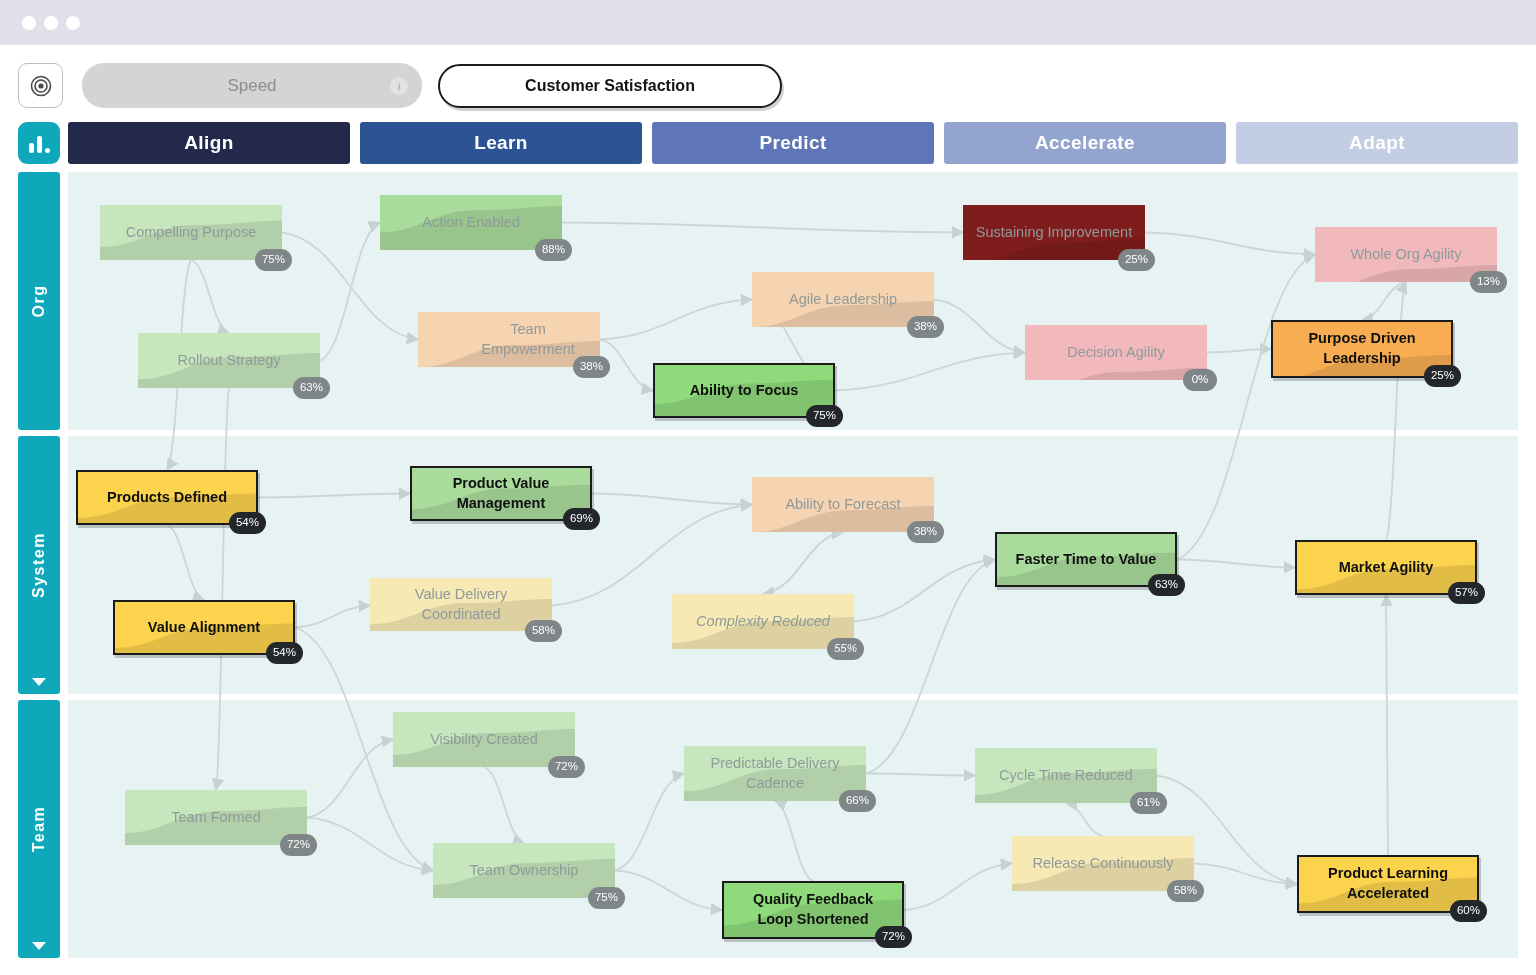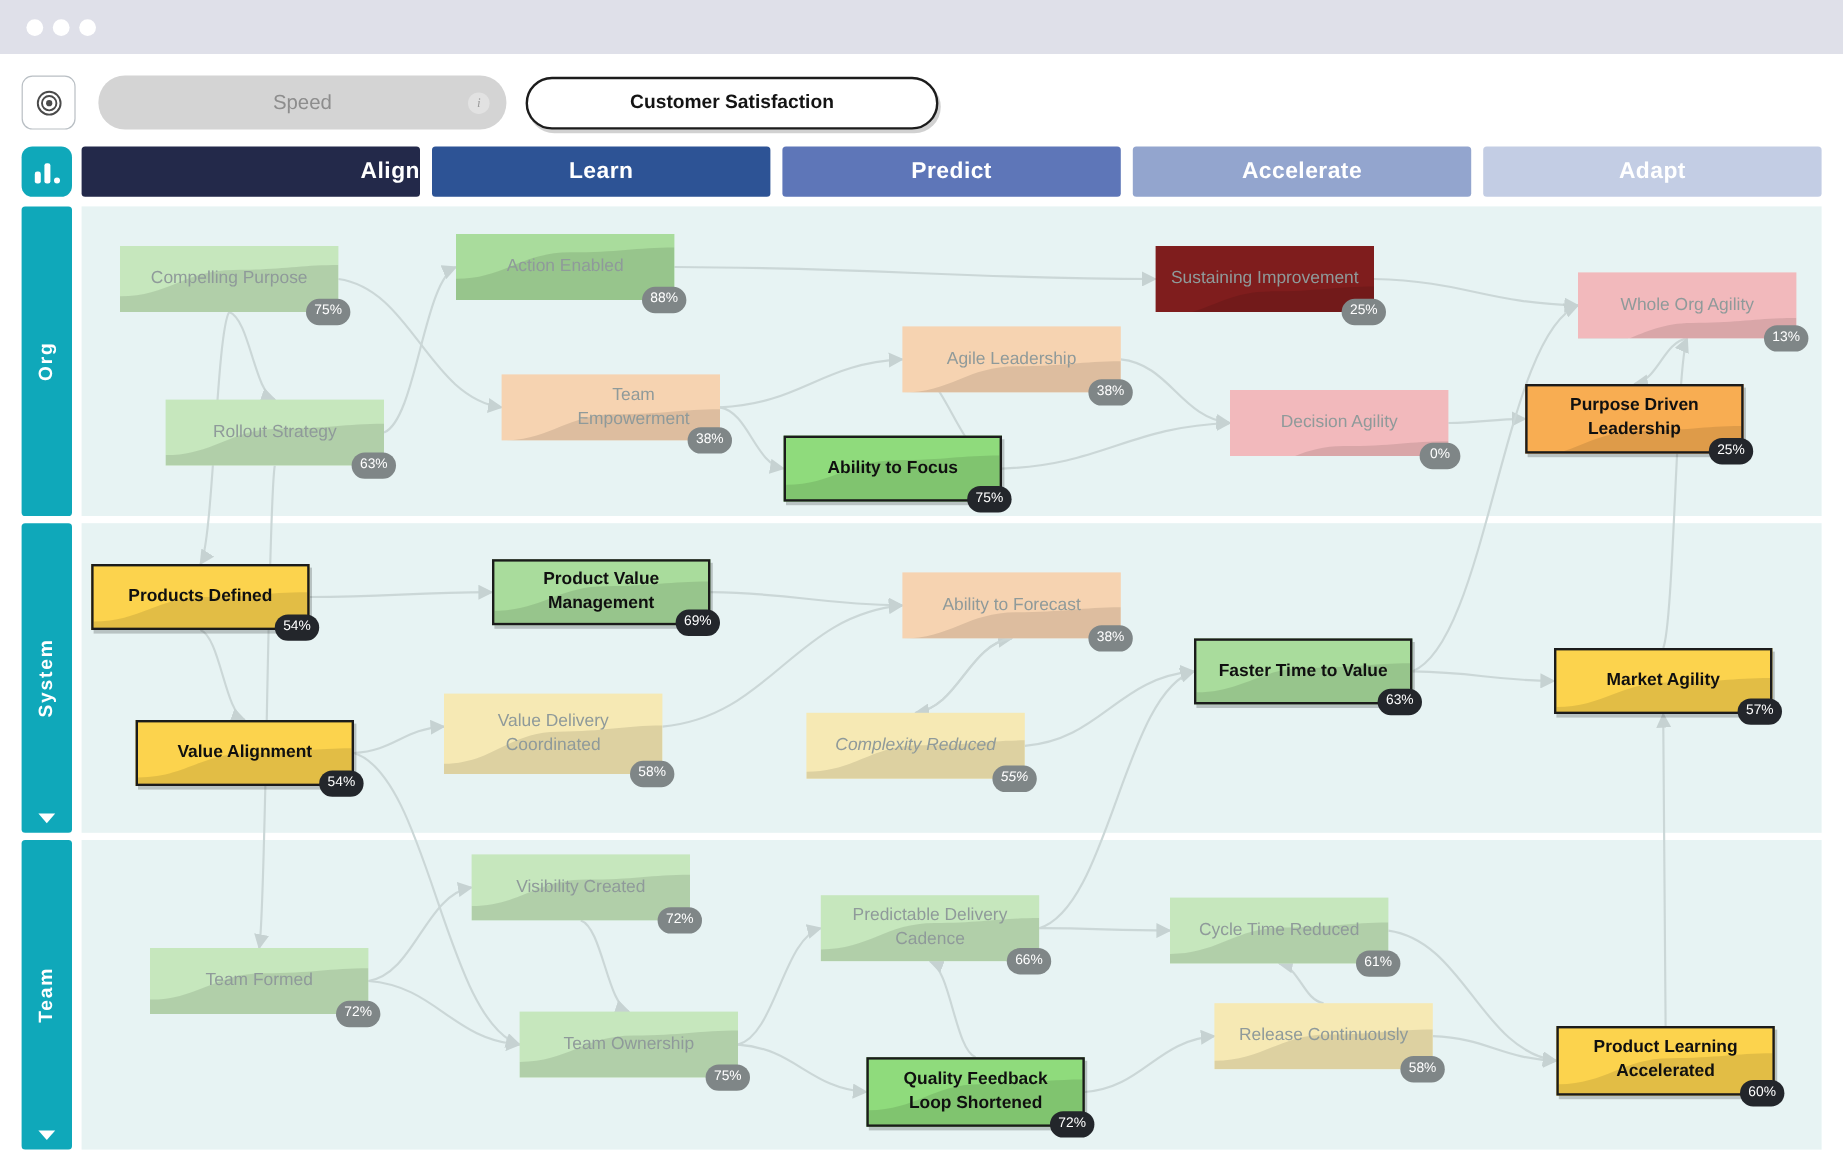--- a/index.html
+++ b/index.html
@@ -128,21 +128,21 @@
 <div id="cs-pill">
   <span id="cs-label">Customer Satisfaction</span>
 </div>
 
 <div id="chart-icon">
   <span class="bar" style="width:5px;height:10px;"></span>
   <span class="bar" style="width:5px;height:17px;"></span>
   <span class="bar" style="width:5px;height:6px;border-radius:50%;height:5px;"></span>
 </div>
 <div id="stage-row">
-    <div class="stage" style="left: 0px; width: 282px; background: rgb(35, 41, 74); justify-content: flex-end;">
+    <div class="stage" style="left: 0px; width: 282px; background: rgb(35, 41, 74);">
       <span>Align</span>
     </div>
     <div class="stage" style="left: 292px; width: 282px; background: rgb(45, 83, 149);">
       <span>Learn</span>
     </div>
     <div class="stage" style="left: 584px; width: 282px; background: rgb(94, 118, 184);">
       <span>Predict</span>
     </div>
     <div class="stage" style="left: 876px; width: 282px; background: rgb(147, 165, 206);">
       <span>Accelerate</span>
@@ -247,21 +247,21 @@
         <span class="label">Value Alignment</span>
         <span class="badge hib">54%</span>
       </div>
       <div class="node hi" style="left: 342px; top: 30px; width: 182px; height: 55px; background: rgb(169, 220, 156);">
         <svg class="wave" viewBox="0 0 100 40" preserveAspectRatio="none">
           <path d="M0,40 L0,32.06 C22,32.06 30,16.060000000000002 52,16.060000000000002 C74,16.060000000000002 82,13.060000000000002 100,13.060000000000002 L100,40 Z" fill="rgba(0,0,0,0.10)"></path>
         </svg>
         <span class="label">Product Value Management</span>
         <span class="badge hib">69%</span>
       </div>
-      <div class="node dim" style="left: 302px; top: 142px; width: 182px; height: 67px; background: rgb(246, 233, 180);">
+      <div class="node dim" style="left: 302px; top: 142px; width: 182px; height: 53px; background: rgb(246, 233, 180);">
         <svg class="wave" viewBox="0 0 100 40" preserveAspectRatio="none">
           <path d="M0,40 L0,34.92 C22,34.92 30,18.92 52,18.92 C74,18.92 82,15.920000000000002 100,15.920000000000002 L100,40 Z" fill="rgba(0,0,0,0.10)"></path>
         </svg>
         <span class="label">Value Delivery Coordinated</span>
         <span class="badge dimb">58%</span>
       </div>
       <div class="node dim" style="left: 684px; top: 41px; width: 182px; height: 55px; background: rgb(246, 211, 177);">
         <svg class="wave" viewBox="0 0 100 40" preserveAspectRatio="none">
           <path d="M0,40 L0,40.12 C22,40.12 30,24.119999999999997 52,24.119999999999997 C74,24.119999999999997 82,21.119999999999997 100,21.119999999999997 L100,40 Z" fill="rgba(0,0,0,0.10)"></path>
         </svg>

